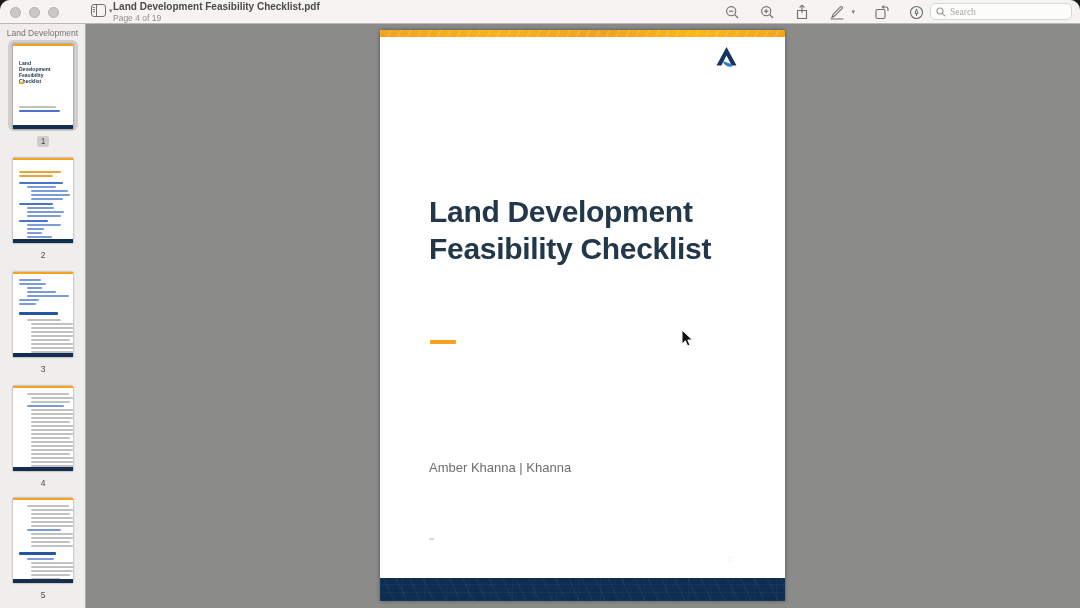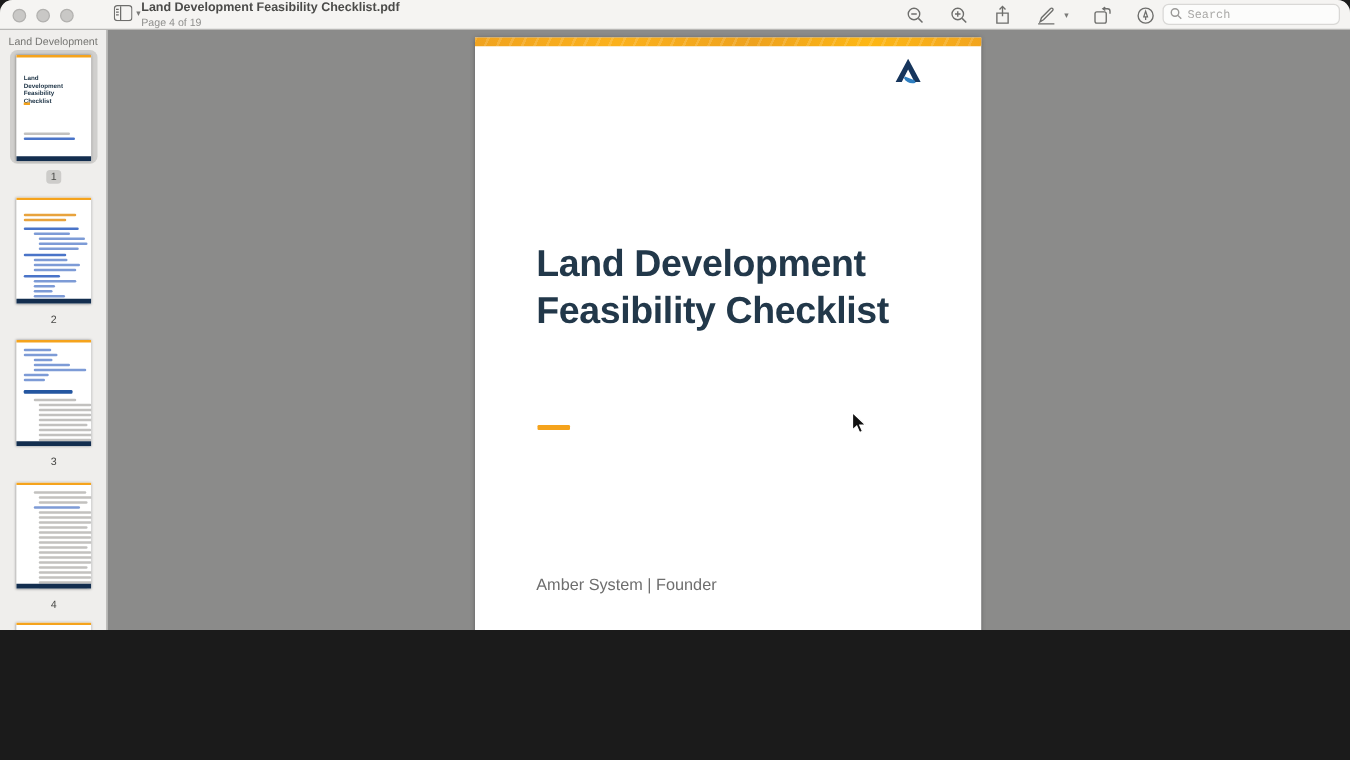--- a/index.html
+++ b/index.html
@@ -1,38 +1,38 @@
 <!DOCTYPE html>
 <html><head>
 <meta charset="utf-8">
 <style>
   * { margin:0; padding:0; box-sizing:border-box; }
   html,body { width:1080px; height:608px; overflow:hidden; background:#1b1b1b;
     font-family:"Liberation Sans","DejaVu Sans",sans-serif; }
-  .window { position:absolute; inset:0; width:1080px; height:504px;
+  .window { position:absolute; inset:0; width:1080px; height:608px;
     border-radius:10px 10px 0 0; overflow:hidden; background:#8b8b8a; }
 
   
   .toolbar { position:absolute; left:0; top:0; width:1080px; height:24px;
     background:#f5f4f2; border-bottom:1px solid #b9b8b6; z-index:5; }
   .traffic { position:absolute; top:7px; left:10px; display:flex; gap:8px; }
   .tl { width:11px; height:11px; border-radius:50%; background:#c9c8c6; border:0.5px solid #b2b1af; }
   .sb-toggle { position:absolute; left:91px; top:4px; display:flex; align-items:center; gap:3px; color:#6e6e6c; }
   .sb-toggle svg { display:block; }
   .tb-title-block { position:absolute; left:113px; top:2px; line-height:10px; }
   .tb-title { font-size:10px; font-weight:bold; color:#4b4b49; }
   .tb-sub { font-size:8.5px; color:#8f8f8d; margin-top:1px; }
   .tb-icons { position:absolute; right:155px; top:0; height:24px; display:flex; align-items:center; gap:17px; color:#6e6e6c; }
   .tb-icons .ic { display:flex; align-items:center; justify-content:center; width:18px; height:18px; cursor:default; }
   .chev { font-size:7px; color:#7a7a78; margin-left:-12px; }
   .searchbox { position:absolute; right:8px; top:3px; width:142px; height:17px;
     background:#fcfcfb; border:1px solid #d9d8d6; border-radius:5px;
     display:flex; align-items:center; padding:0 5px; gap:4px; }
   .searchbox input { border:none; outline:none; background:transparent; width:100%;
-    font-size:9.5px; color:#4b4b49; font-family:Liberation Mono, monospace; }
+    font-size:9.5px; color:#4b4b49; font-family:Liberation Serif, serif; }
   .searchbox input::placeholder { color:#a9a8a6; }
 
   
   .sidebar { position:absolute; left:0; top:24px; width:86px; height:584px;
     background:#efeeec; border-right:1px solid #aeadab; z-index:4; }
   .sb-header { position:absolute; top:4px; left:0; width:100%; text-align:center;
     font-size:8.5px; color:#757572; }
   .thumb-item { position:absolute; left:0; width:86px; display:flex; flex-direction:column; align-items:center; }
   .thumb-sel-wrap { padding:4px 5px 2px; border-radius:6px; }
   .thumb-item.selected .thumb-sel-wrap { background:#d0cfcd; }
@@ -322,21 +322,21 @@
       <div class="logo">
         <svg width="23" height="21" viewBox="0 0 23 21">
           <path d="M11.5 0 L21.5 18.5 L16.6 18.5 L11.5 8.5 L6.4 18.5 L1.5 18.5 Z" fill="#16355c"></path>
           <path d="M8.2 15.5 C10 19 14 20.5 17.5 19.2 L16.6 17.2 L8.9 14.2 Z" fill="#2f7fc1"></path>
         </svg>
       </div>
 
       <div class="cover-title">Land Development Feasibility Checklist</div>
       <div class="cover-dash"></div>
 
-      <div class="cover-author">Amber System | Founder</div>
+      <div class="cover-author">Amber Khanna | Khanna</div>
 
       <div class="faint-dot"></div>
       <div class="faint-mark">□</div>
 
       <div class="page-navy-band"></div>
     </div>
   </div>
 
   <div class="cursor">
     <svg width="13" height="19" viewBox="0 0 13 19">

